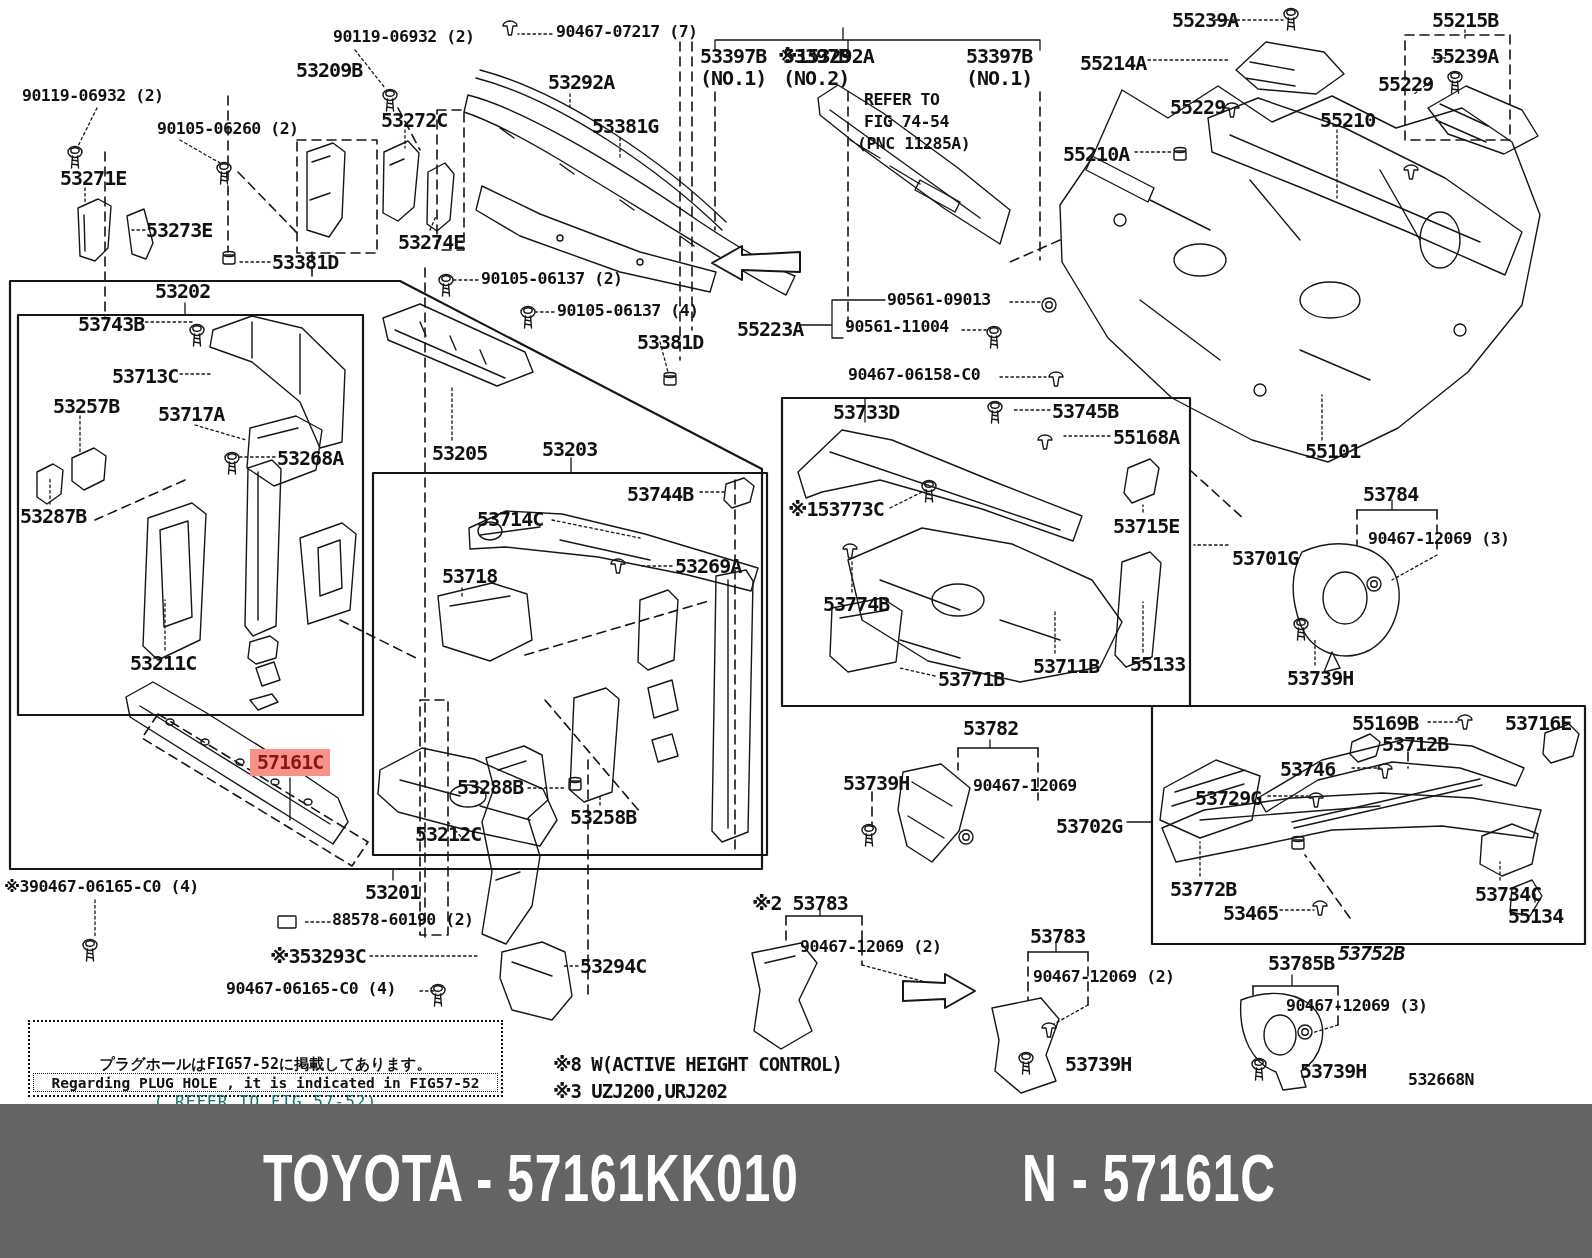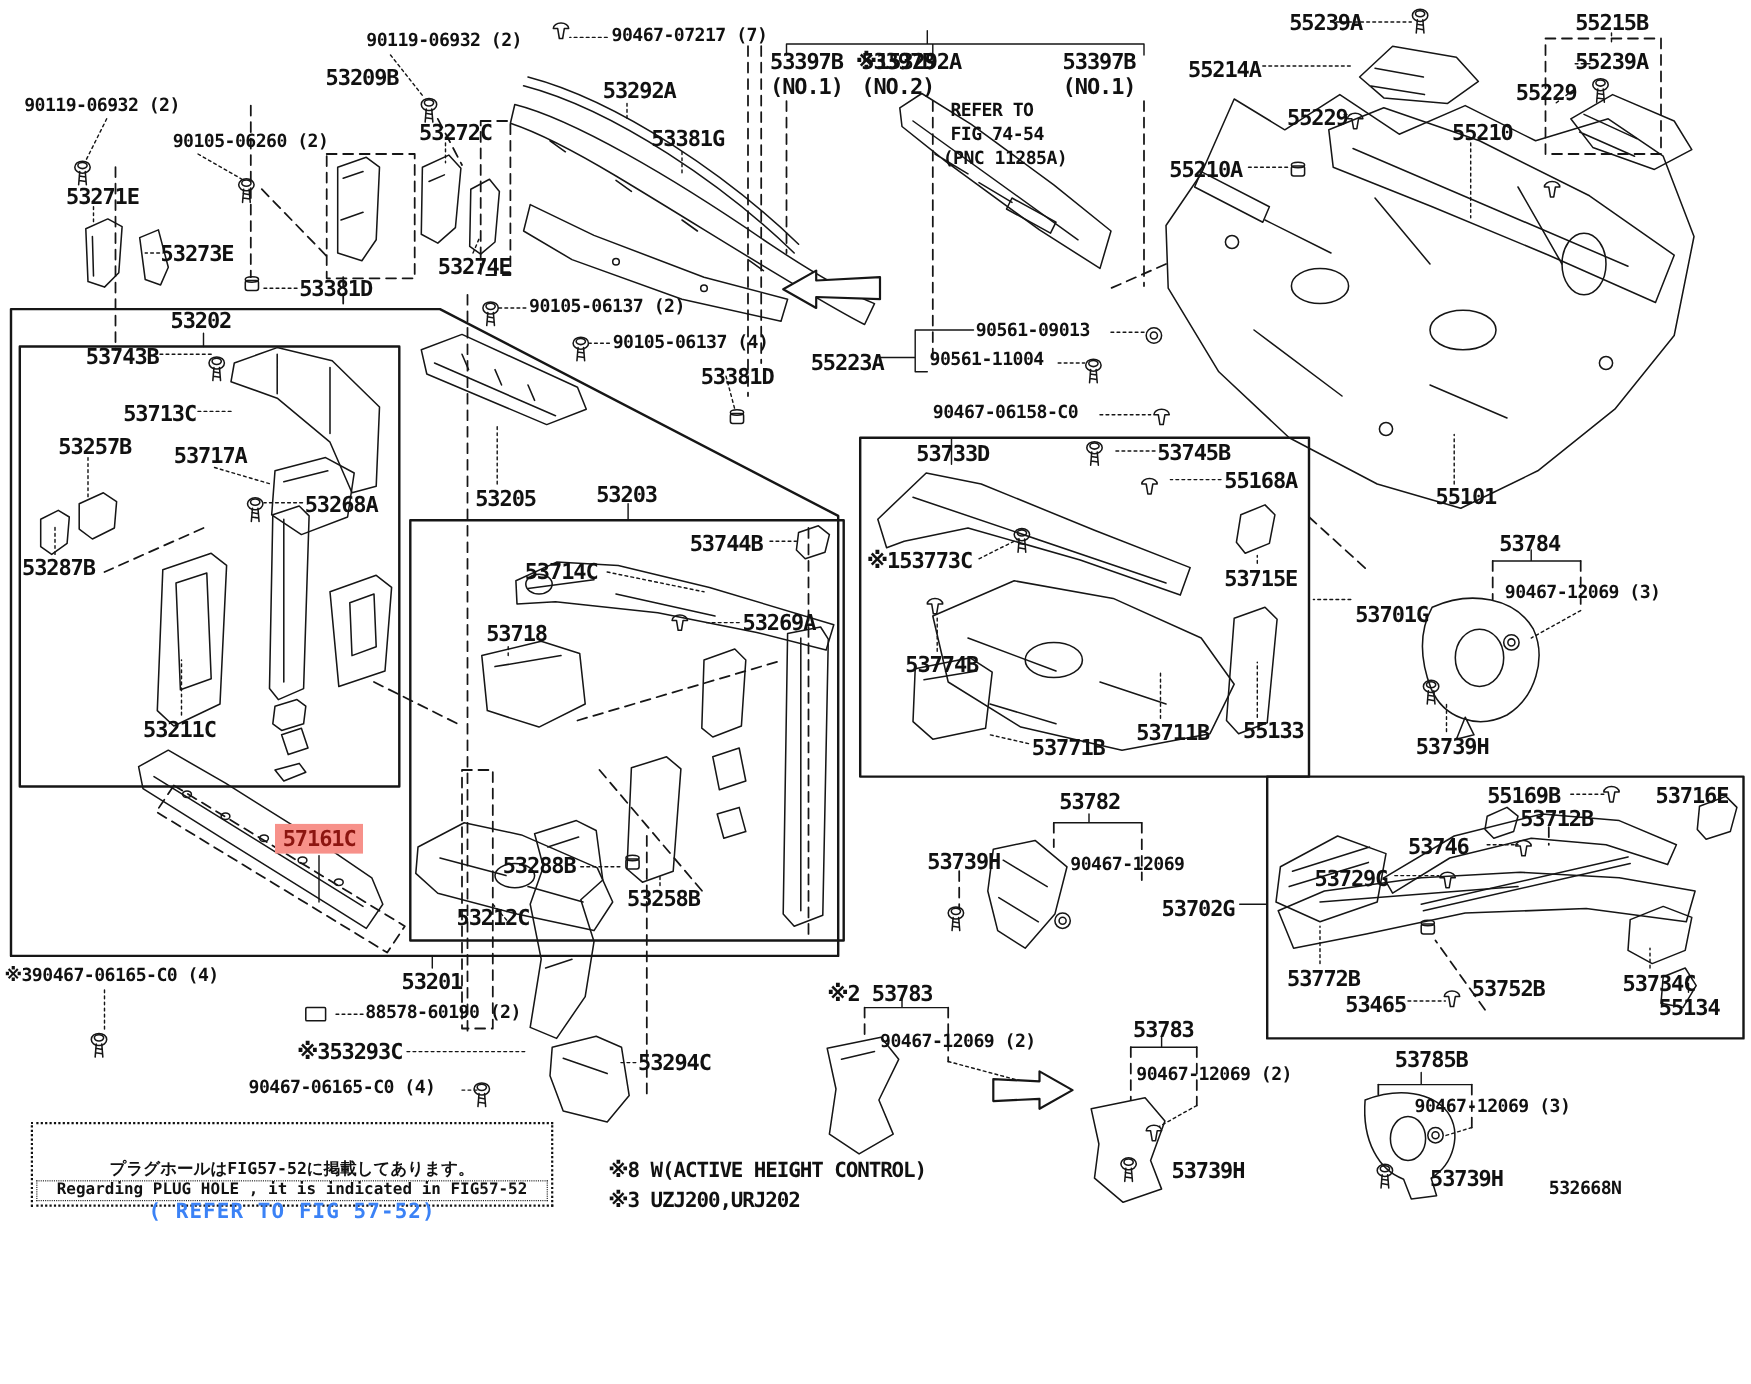--- a/index.html
+++ b/index.html
@@ -18,21 +18,21 @@
        white-space:pre;line-height:1;}
   .lbl.sm{font-size:16.5px;letter-spacing:-0.5px;}
   .lbl.hl{background:var(--hl-bg,#f7918a);color:var(--hl-text,#8c1510);padding:3px 7px 4px 7px;
           font-size:20px;}
   .notebox{position:absolute;left:28px;top:1020px;width:475px;height:77px;border:2px dotted #111;
            box-sizing:border-box;}
   .notebox .inner{position:absolute;inset:3px;border:1px dotted #111;display:flex;flex-direction:column;
            justify-content:center;align-items:center;gap:1px;margin-top:48px;}
   .notebox .jp{font-size:15px;font-weight:bold;color:#111;}
   .notebox .en{font-size:14.5px;font-weight:bold;color:#111;}
-  .notebox .ref{font-size:19px;font-weight:bold;color:#3b82f6;letter-spacing:1px;}
+  .notebox .ref{font-size:16px;font-weight:normal;color:#0f766e;letter-spacing:1px;}
   .footnote{position:absolute;font-size:19px;font-weight:bold;color:#111;white-space:pre;letter-spacing:-1px;}
   .footerbar{position:absolute;left:0;top:1104px;width:1592px;height:154px;background:var(--footer-bg,#646464);}
   .footerbar span{position:absolute;top:50%;color:var(--footer-text,#ffffff);
       font-family:"Liberation Sans","DejaVu Sans",sans-serif;font-weight:bold;font-size:67px;
       transform:translateY(-54%) scaleX(0.72);transform-origin:left center;letter-spacing:1px;white-space:pre;}
 </style>
 </head>
 <body>
 
 <div class="stage">
@@ -313,30 +313,34 @@
       <div class="lbl sm" style="left: 1286px; top: 998px;">90467-12069 (3)</div>
       <div class="lbl" style="left: 1300px; top: 1061px;">53739H</div>
       <div class="lbl sm" style="left: 1408px; top: 1072px;">532668N</div>
       <div class="lbl" style="left: 1352px; top: 713px;">55169B</div>
       <div class="lbl" style="left: 1505px; top: 713px;">53716E</div>
       <div class="lbl" style="left: 1382px; top: 734px;">53712B</div>
       <div class="lbl" style="left: 1280px; top: 759px;">53746</div>
       <div class="lbl" style="left: 1195px; top: 788px;">53729G</div>
       <div class="lbl" style="left: 1170px; top: 879px;">53772B</div>
       <div class="lbl" style="left: 1223px; top: 903px;">53465</div>
-      <div class="lbl" style="left: 1338px; top: 888px;">53752B</div>
+      <div class="lbl" style="left: 1338px; top: 943px; font-style: italic;">53752B</div>
       <div class="lbl" style="left: 1475px; top: 884px;">53734C</div>
       <div class="lbl" style="left: 1508px; top: 906px;">55134</div>
     </div>
 
   <div class="notebox">
     <div class="inner">
       <div class="jp">プラグホールはFIG57-52に掲載してあります。</div>
       <div class="en">Regarding PLUG HOLE , it is indicated in FIG57-52</div>
       <div class="ref">( REFER TO FIG 57-52)</div>
     </div>
   </div>
 
   <div class="footnote" style="left:553px;top:1053px">※8 W(ACTIVE HEIGHT CONTROL)</div>
   <div class="footnote" style="left:553px;top:1080px">※3 UZJ200,URJ202</div>
 
+  <div class="footerbar">
+    <span style="left:263px">TOYOTA - 57161KK010</span>
+    <span style="left:1022px">N - 57161C</span>
+  </div>
 
 </div>
 
 </body></html>

